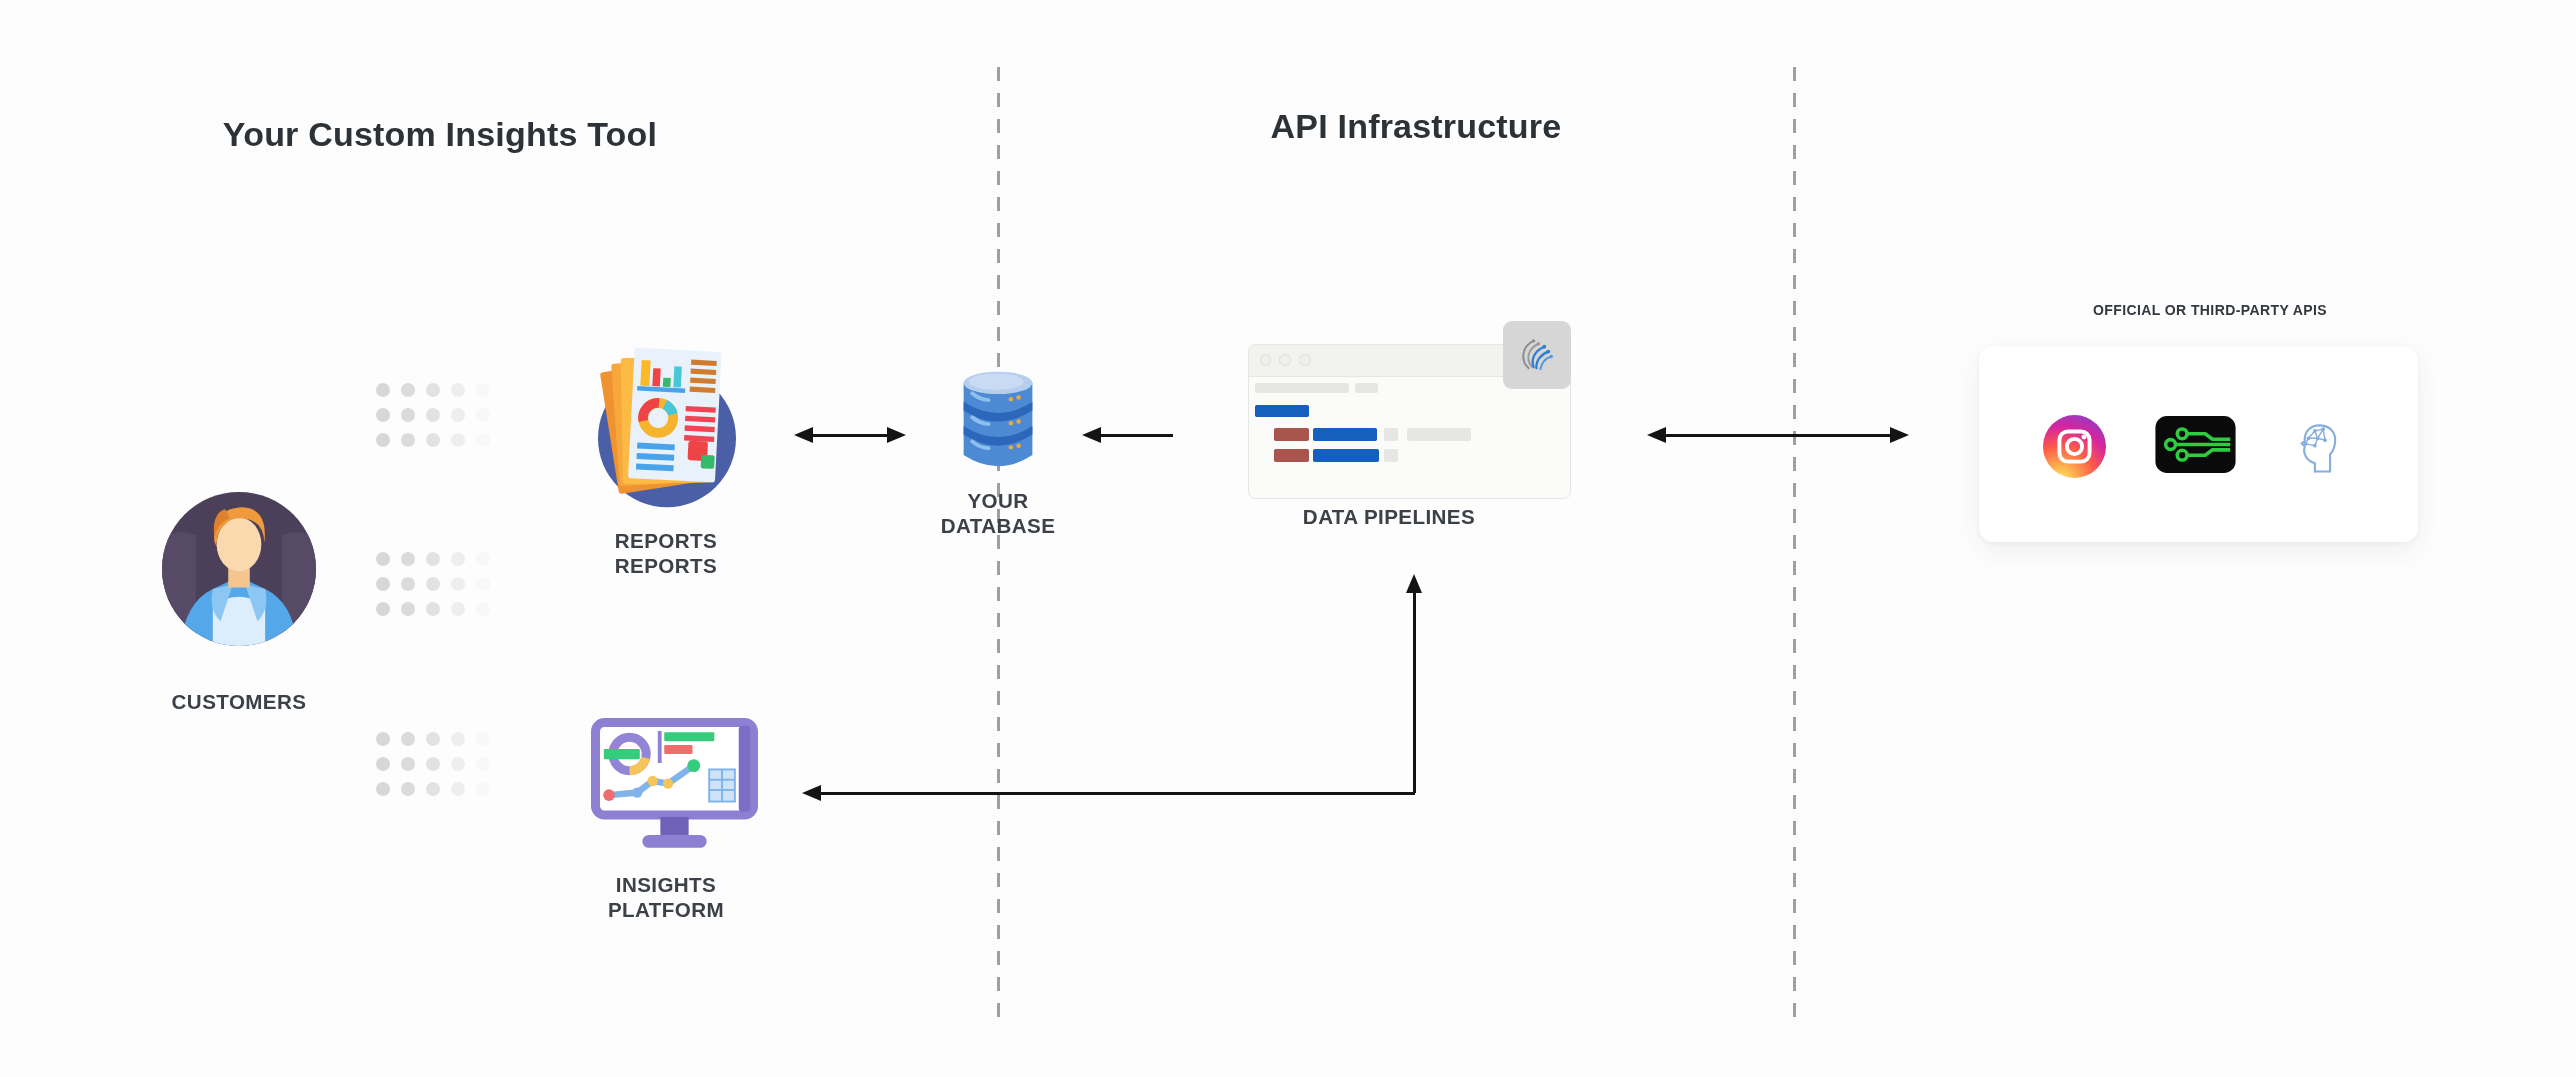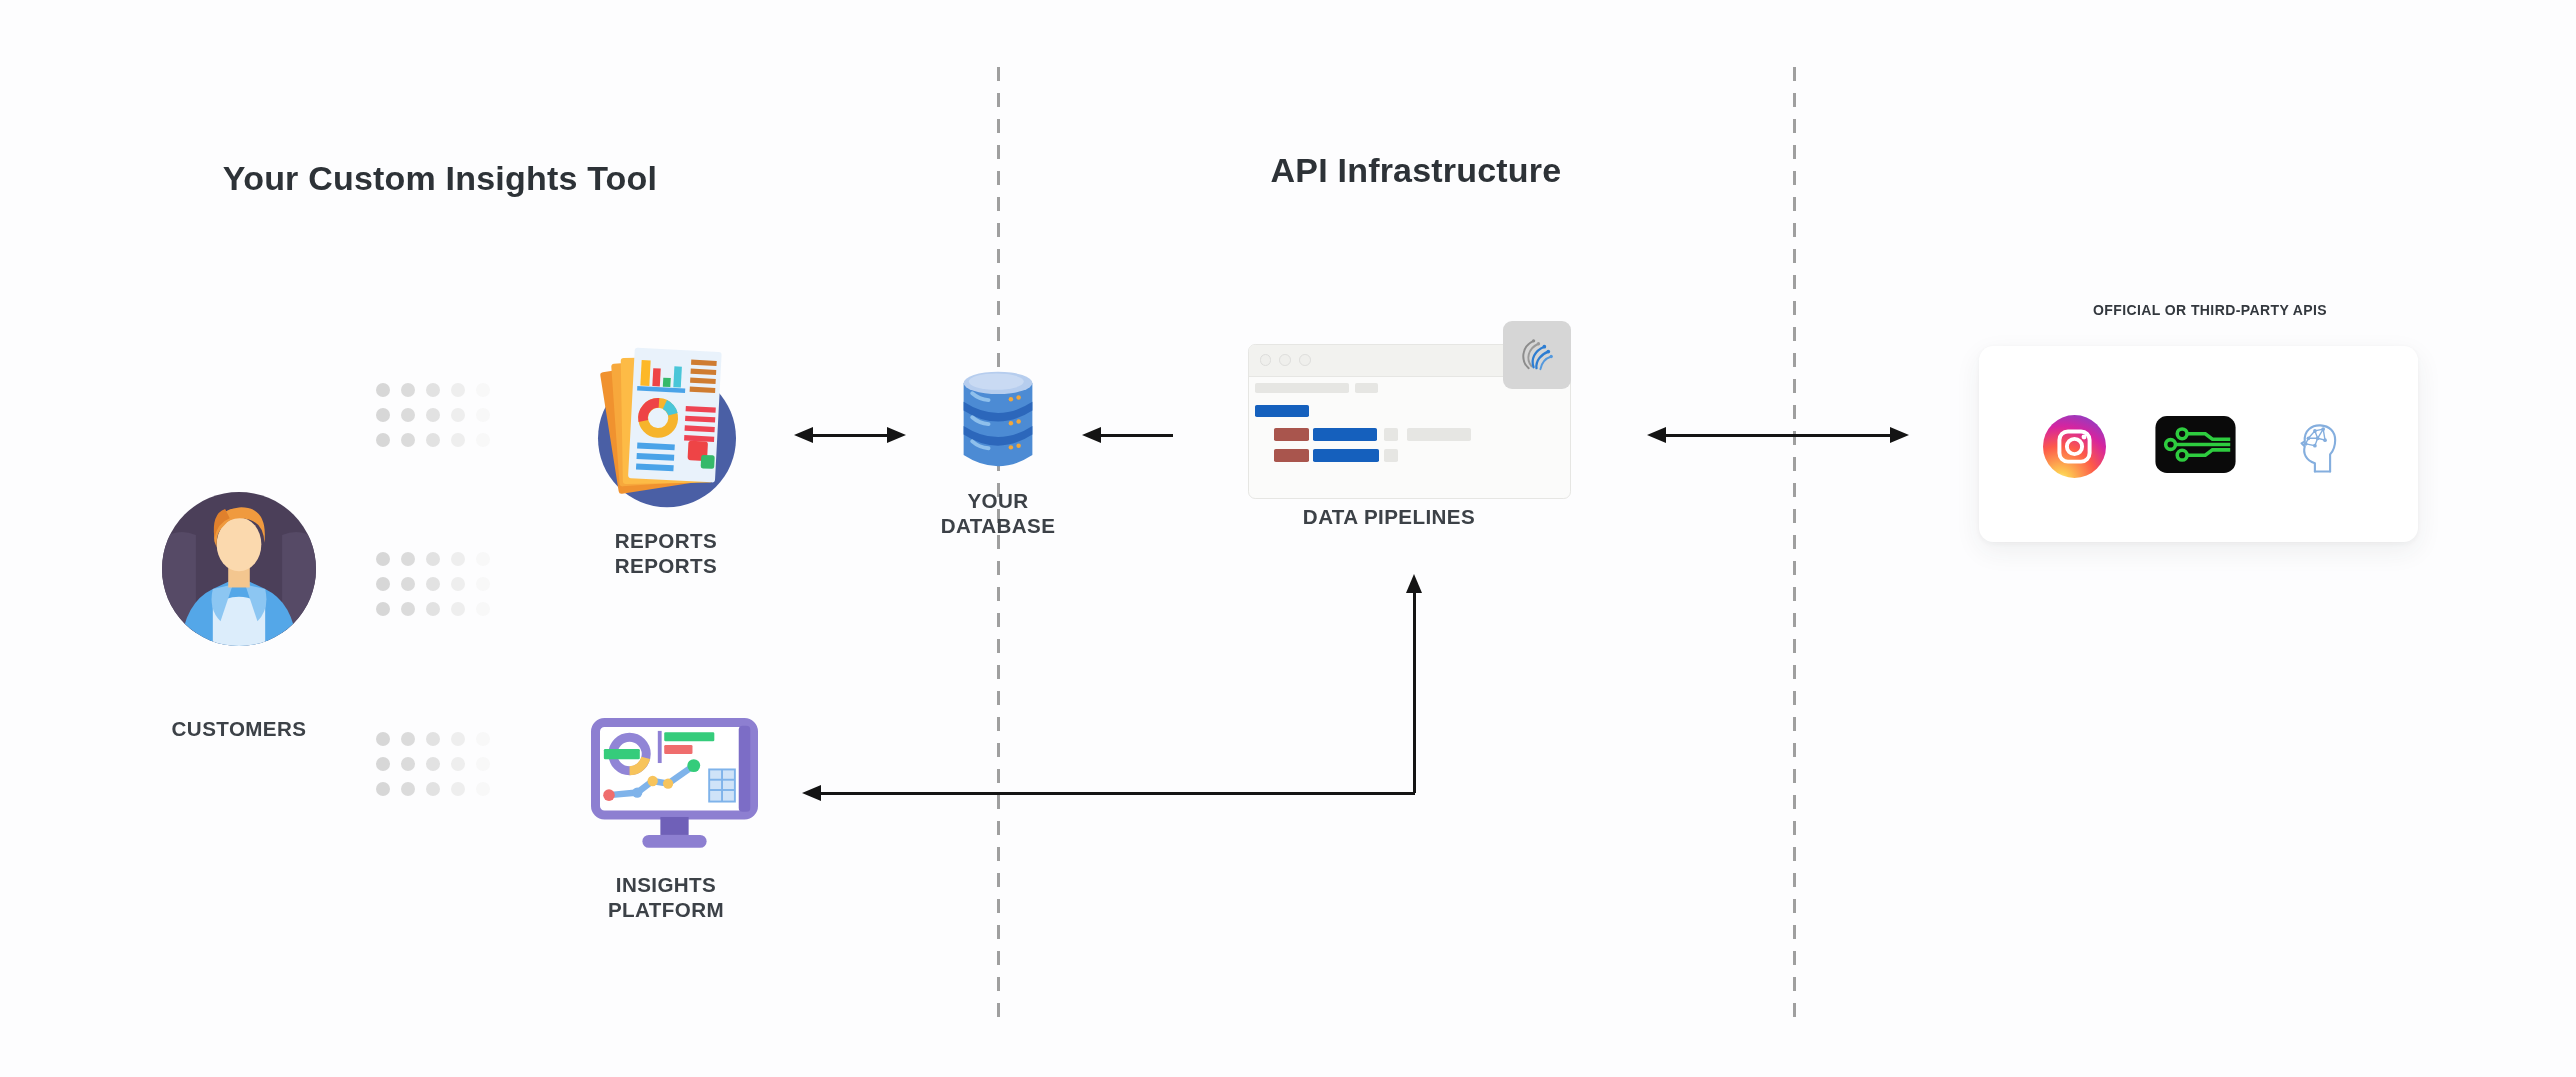--- a/index.html
+++ b/index.html
@@ -2,21 +2,21 @@
 <html style="font-size:14.4px"><head>
 <meta charset="utf-8">
 <style>
   html,body{margin:0;padding:0;background:#fdfdfe;}
   .canvas{position:relative;width:2576px;height:1077px;background:#fdfdfe;overflow:hidden;
           font-family:"Liberation Sans","DejaVu Sans",sans-serif;color:#2d3237;}
   .abs{position:absolute;}
 
   
   .sec-title{position:absolute;transform:translateX(-50%);font-size:34px;font-weight:700;
-             color:#2d3237;letter-spacing:0.2px;white-space:nowrap;margin-top:44px;}
+             color:#2d3237;letter-spacing:0.2px;white-space:nowrap;}
 
   
   .divider{position:absolute;top:67px;height:960px;width:2.7px;
            background:repeating-linear-gradient(to bottom,#9f9f9f 0 14.4px,transparent 14.4px 26px);}
 
   
   .node-label{position:absolute;transform:translateX(-50%);text-align:center;font-size:20.6px;
               font-weight:700;color:#3c4147;letter-spacing:0.4px;line-height:25px;white-space:nowrap;}
 
   
@@ -138,21 +138,21 @@
         <path d="M33 74 Q50 62 67 74 L67 102 L33 102 Z" fill="#dcedfb"></path>
         <path d="M33 63 L46 60 L38 84 Q30 76 33 63 Z" fill="#8cc6f2"></path>
         <path d="M67 63 L54 60 L62 84 Q70 76 67 63 Z" fill="#8cc6f2"></path>
         <rect x="43" y="44" width="14" height="18" fill="#f3c68f"></rect>
         <ellipse cx="50" cy="34" rx="14.5" ry="17.5" fill="#fbd9ae"></ellipse>
         <path d="M34 32 Q32 12 50 10 Q69 9 66.5 33 Q66 21 57 18 Q45 15 40 22 Q35 26 35.5 36 Z" fill="#f09a3e"></path>
         <path d="M41 11 Q32 14 34 30 Q36 20 44 17 Z" fill="#e0802c"></path>
       </g>
     </svg>
   </div>
-  <div class="node-label" style="left:239px;top:716px">CUSTOMERS</div>
+  <div class="node-label" style="left:239px;top:689px">CUSTOMERS</div>
 
   <div class="abs" style="left:583px;top:339px;width:165px;height:176px">
     <svg width="165" height="176" viewBox="0 0 110 117">
       <circle cx="56" cy="66" r="46" fill="#4a5fa5"></circle>
       <g transform="rotate(-9 55 62)">
           <rect x="18" y="16" width="60" height="82" rx="2" fill="#f0922f"></rect>
         </g>
       <g transform="rotate(-4 55 62)">
           <rect x="22" y="14" width="60" height="82" rx="2" fill="#f7a83c"></rect>
         </g>

